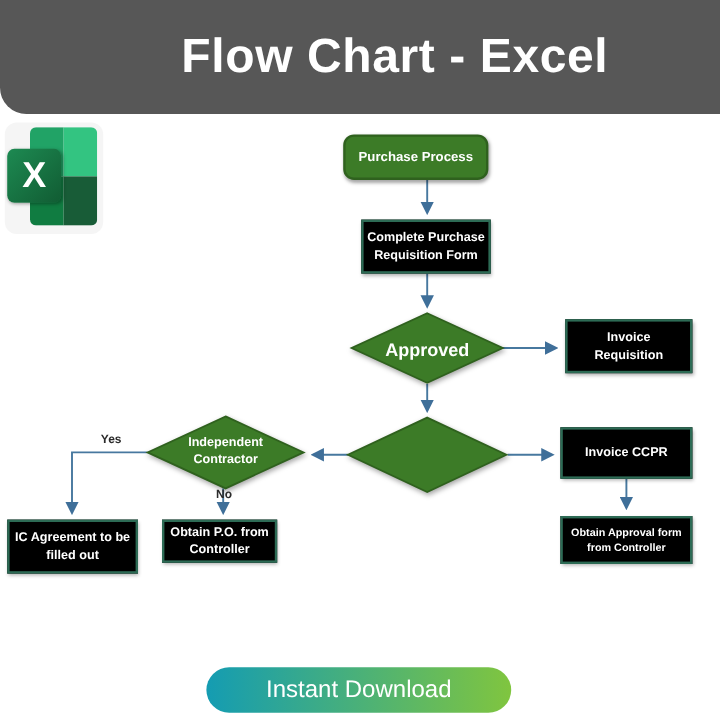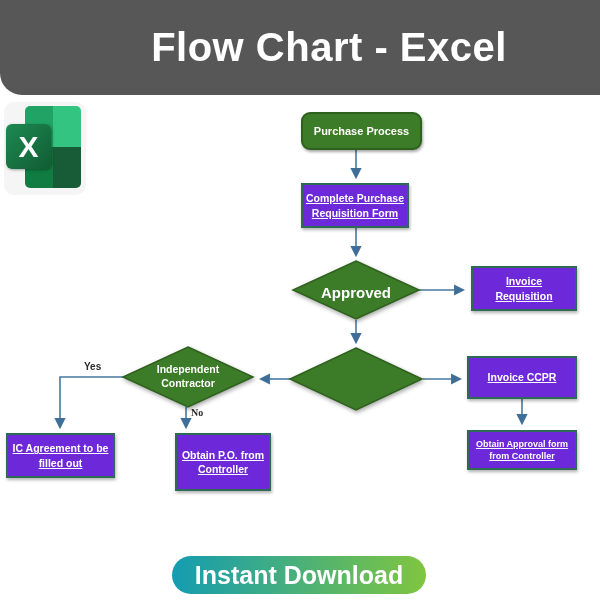--- a/index.html
+++ b/index.html
@@ -23,31 +23,31 @@
   .x-square span{color:#fff;font-size:30px;font-weight:700;}
 
   
   .overlay{position:absolute;left:0;top:0;width:600px;height:600px;pointer-events:none;}
   .overlay polygon{filter:drop-shadow(1px 2px 2px rgba(0,0,0,.35));}
   .node{position:absolute;display:flex;align-items:center;justify-content:center;
         text-align:center;color:#ffffff;font-weight:700;white-space:pre-line;box-sizing:border-box;
         line-height:1.35;}
   .box-dark{background:#3c7b27;border:2px solid #2f611e;border-radius:9px;font-size:11px;
             box-shadow:1px 2px 3px rgba(0,0,0,.35);}
-  .box-light{background:#6d28d9;border:2px solid #2d6b55;font-size:10.5px;
-             box-shadow:1px 2px 3px rgba(0,0,0,.3);text-decoration:underline;}
+  .box-light{background:#000000;border:2px solid #2d6b55;font-size:10.5px;
+             box-shadow:1px 2px 3px rgba(0,0,0,.3);}
   .diamond-label{position:absolute;width:120px;text-align:center;color:#fff;font-weight:700;
                  white-space:pre-line;line-height:1.3;z-index:3;}
   .edge-label{position:absolute;color:#2b2b2b;font-weight:700;font-size:10px;z-index:3;}
 
   
   .download-btn{position:absolute;left:172px;top:556px;width:254px;height:38px;border:none;
                 border-radius:20px;background:linear-gradient(90deg,#149cb2,#80c53f);
                 color:#ffffff;font-family:"Liberation Sans",sans-serif;
-                font-size:25px;font-weight:700;cursor:pointer;}
+                font-size:20px;font-weight:400;cursor:pointer;}
 </style>
 </head>
 <body>
 
 <div id="canvas">
 
   <div class="header">
     <h1>Flow Chart - Excel</h1>
   </div>
 
@@ -79,43 +79,43 @@
       <path d="M123,377 L60,377 L60,427" marker-end="url(#arrow)"></path>
       <path d="M186,407 L186,427" marker-end="url(#arrow)"></path>
     </g>
     <g fill="#3c7b27" stroke="#2f611e" stroke-width="1.5">
       <polygon points="356,261 419,290 356,319 293,290"></polygon>
       <polygon points="356,348 422,379 356,410 290,379"></polygon>
       <polygon points="188,347 253,377 188,407 123,377"></polygon>
     </g>
   </svg>
 
-  <div class="node box-dark" style="left:301px;top:112px;width:121px;height:38px;">Purchase Process</div>
+  <div class="node box-dark" style="left:286px;top:112px;width:121px;height:38px;">Purchase Process</div>
 
   <div class="node box-light" style="left:301px;top:183px;width:108px;height:45px;">Complete Purchase
 Requisition Form</div>
 
   <div class="node box-light" style="left:471px;top:266px;width:106px;height:45px;">Invoice
 Requisition</div>
 
   <div class="node box-light" style="left:467px;top:430px;width:110px;height:40px;font-size:9px;">Obtain Approval form
 from Controller</div>
 
   <div class="node box-light" style="left:467px;top:356px;width:110px;height:43px;">Invoice CCPR</div>
 
   <div class="node box-light" style="left:6px;top:433px;width:109px;height:45px;">IC Agreement to be
 filled out</div>
 
-  <div class="node box-light" style="left:135px;top:433px;width:96px;height:58px;margin-left:40px;">Obtain P.O. from
+  <div class="node box-light" style="left:135px;top:433px;width:96px;height:36px;">Obtain P.O. from
 Controller</div>
 
   <div class="diamond-label" style="left:296px;top:283px;font-size:15px;">Approved</div>
 
 
   <div class="diamond-label" style="left:128px;top:363px;font-size:10.5px;">Independent
 Contractor</div>
 
   <div class="edge-label" style="left:84px;top:361px;text-align:right;">Yes</div>
 
-  <div class="edge-label" style="left:191px;top:407px;font-family:Liberation Serif, serif;">No</div>
+  <div class="edge-label" style="left:180px;top:407px;">No</div>
 
   <button class="download-btn">Instant Download</button>
 </div>
 
 </body></html>

